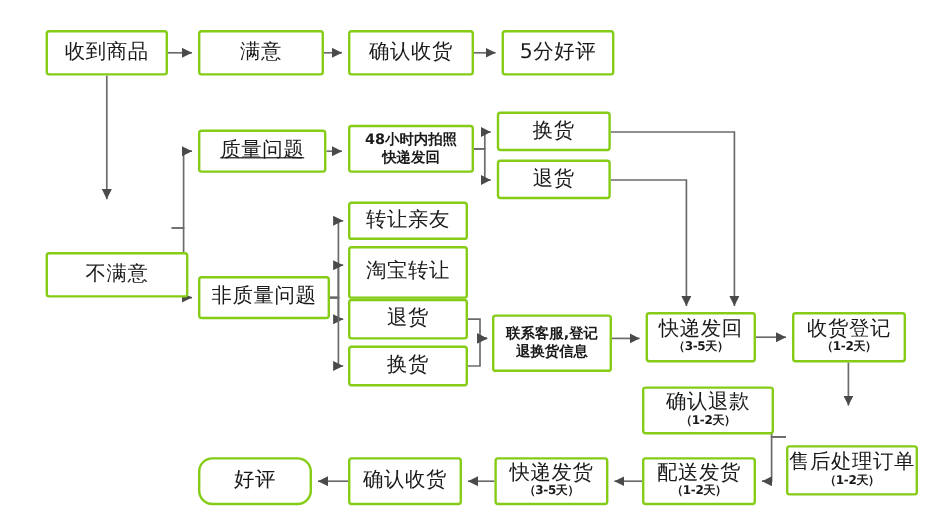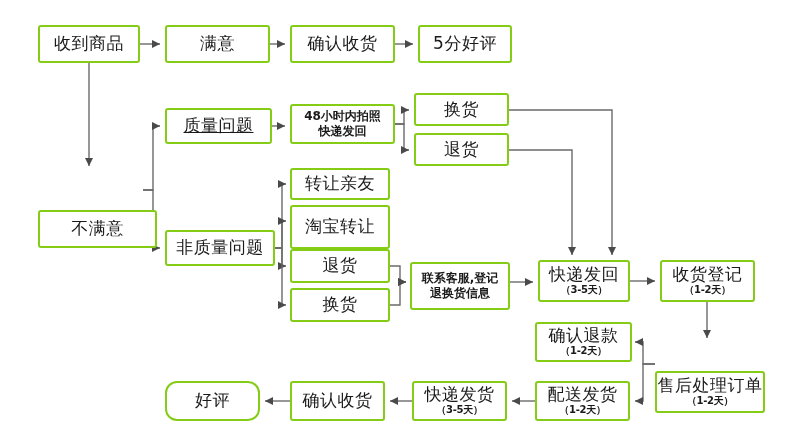--- a/index.html
+++ b/index.html
@@ -168,21 +168,21 @@
         <div class="sub">（3-5天）</div>
       </div>
       <div class="node" style="left: 660px; top: 260px; width: 95px; height: 42px;">
         <div class="lbl">收货登记</div>
         <div class="sub">（1-2天）</div>
       </div>
       <div class="node" style="left: 655px; top: 343px; width: 110px; height: 42px; margin-top: 28px;">
         <div class="lbl">售后处理订单</div>
         <div class="sub">（1-2天）</div>
       </div>
-      <div class="node" style="left: 535px; top: 322px; width: 97px; height: 40px;">
+      <div class="node" style="left: 535px; top: 322px; width: 110px; height: 40px;">
         <div class="lbl">确认退款</div>
         <div class="sub">（1-2天）</div>
       </div>
       <div class="node" style="left: 535px; top: 381px; width: 95px; height: 40px;">
         <div class="lbl">配送发货</div>
         <div class="sub">（1-2天）</div>
       </div>
       <div class="node" style="left: 412px; top: 381px; width: 95px; height: 40px;">
         <div class="lbl">快递发货</div>
         <div class="sub">（3-5天）</div>

